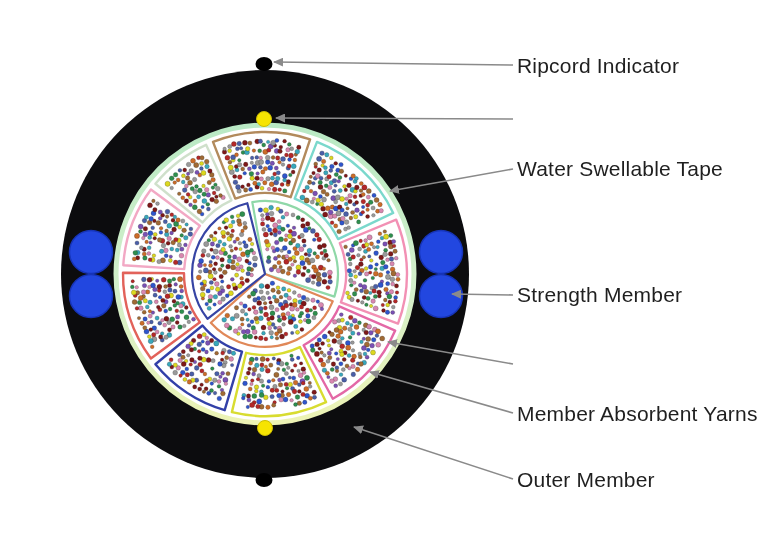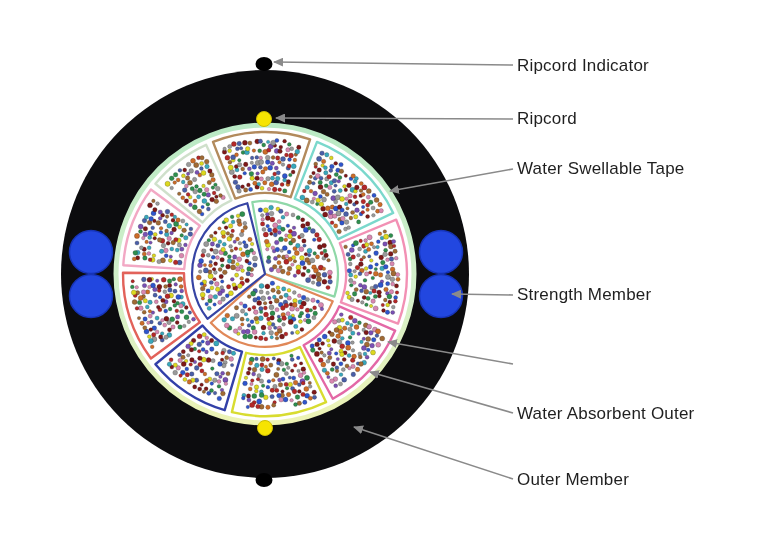--- a/index.html
+++ b/index.html
@@ -8,21 +8,21 @@
     width:768px;height:545px;
     background:#ffffff;
     overflow:hidden;
     font-family:"Liberation Sans", sans-serif;
   }
   .stage svg{position:absolute;left:0;top:0;}
   .labels{position:absolute;left:0;top:0;width:100%;height:100%;pointer-events:none;}
   .lbl{
     position:absolute;
     transform:translateY(-50%);
-    font-size:17px;
+    font-size:21px;
     color:#1f1f1f;
     white-space:nowrap;
     letter-spacing:0.2px;
   }
 </style>
 </head>
 <body>
 
 <div class="stage">
   <svg id="cable-svg" width="768" height="545" viewBox="0 0 768 545">
@@ -1383,19 +1383,18 @@
         <line x1="513" y1="119" x2="276" y2="118" stroke="#8a8a8a" stroke-width="1.6" marker-end="url(#arr)"></line>
         <line x1="513" y1="169" x2="390" y2="191" stroke="#8a8a8a" stroke-width="1.6" marker-end="url(#arr)"></line>
         <line x1="513" y1="295" x2="452" y2="294" stroke="#8a8a8a" stroke-width="1.6" marker-end="url(#arr)"></line>
         <line x1="513" y1="364" x2="388" y2="342" stroke="#8a8a8a" stroke-width="1.6" marker-end="url(#arr)"></line>
         <line x1="513" y1="413" x2="370" y2="372" stroke="#8a8a8a" stroke-width="1.6" marker-end="url(#arr)"></line>
         <line x1="513" y1="479" x2="354" y2="427" stroke="#8a8a8a" stroke-width="1.6" marker-end="url(#arr)"></line>
       </g>
     </svg>
   <div class="labels">
     <div class="lbl" style="left: 517px; top: 66px;">Ripcord Indicator</div>
-    <div class="lbl" style="left: 517px; top: 119px;">Ripcord</div>
     <div class="lbl" style="left: 517px; top: 169px;">Water Swellable Tape</div>
     <div class="lbl" style="left: 517px; top: 295px;">Strength Member</div>
-    <div class="lbl" style="left: 517px; top: 414px;">Water Absorbent Outer</div>
+    <div class="lbl" style="left: 517px; top: 414px;">Member Absorbent Yarns</div>
     <div class="lbl" style="left: 517px; top: 480px;">Outer Member</div>
   </div>
 </div>
 
 </body></html>

